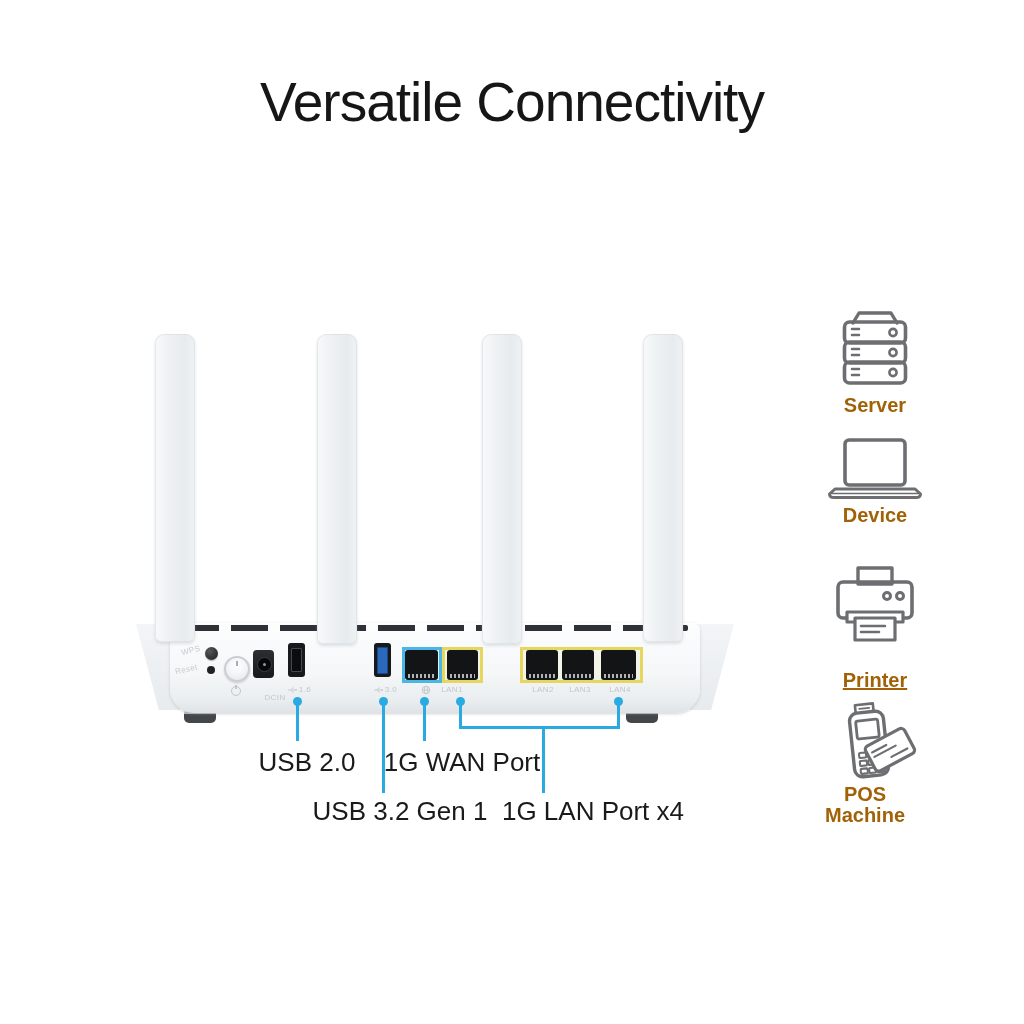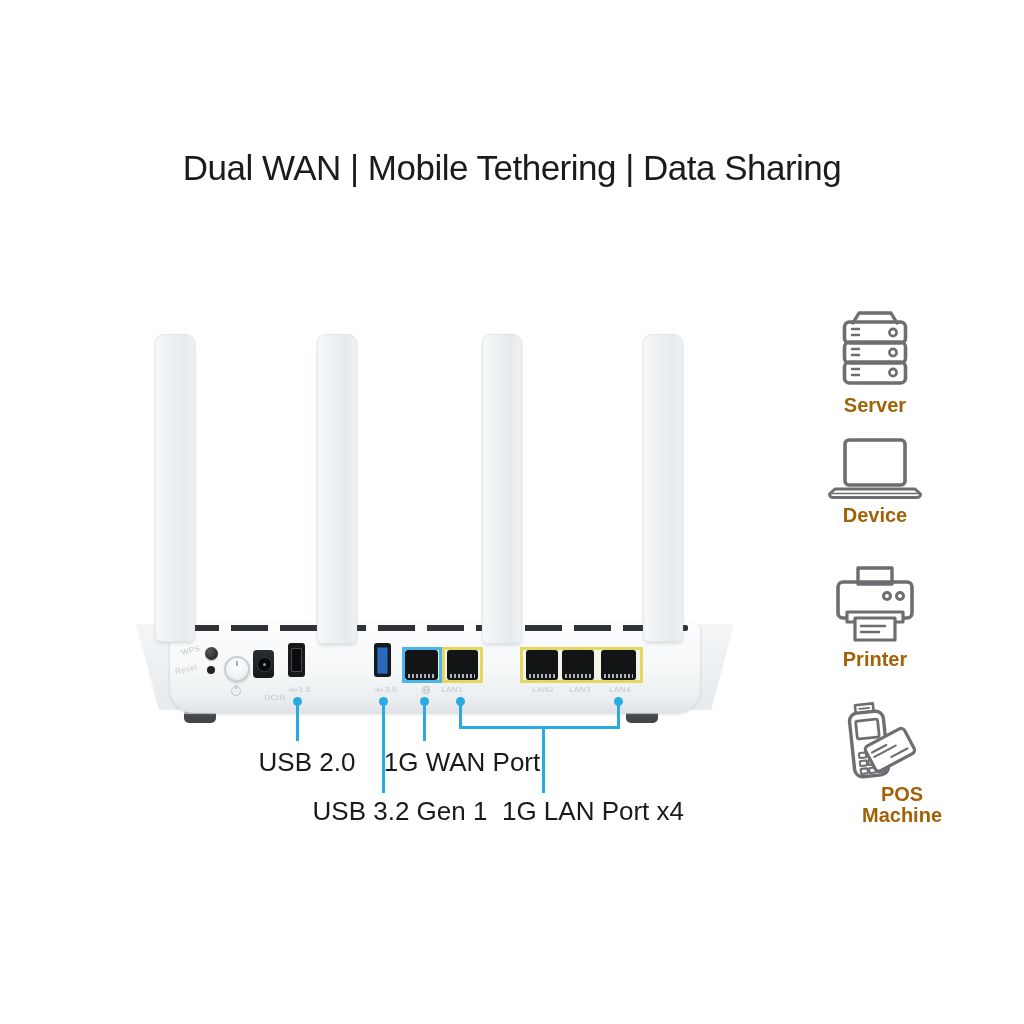--- a/index.html
+++ b/index.html
@@ -43,21 +43,21 @@
   
   .dev-label{position:absolute;left:815px;width:120px;text-align:center;font-size:20px;
              font-weight:bold;color:#a16207;line-height:21px;z-index:5;}
   .dev-svg{position:absolute;z-index:5;overflow:visible;}
 </style>
 </head>
 <body>
 
 <div class="page">
 
-  <div class="subtitle">Dual WAN | Mobile Tethering | Data Sharing</div>
+  <div class="title">Versatile Connectivity</div>
 
   <div>
 
     <div class="antenna" style="left:155px;height:308px;"></div>
     <div class="antenna" style="left:317px;height:310px;"></div>
     <div class="antenna" style="left:482px;height:310px;"></div>
     <div class="antenna" style="left:643px;height:308px;"></div>
 
     <div class="fin" style="left:136px;clip-path:polygon(0 0,100% 0,100% 100%,52% 100%);"></div>
     <div class="fin" style="left:690px;clip-path:polygon(0 0,100% 0,48% 100%,0 100%);"></div>
@@ -201,21 +201,21 @@
 
     <svg class="dev-svg" style="left:835px;top:566px;" width="80" height="78" viewBox="0 0 80 78" fill="none" stroke="#6d6e71" stroke-linejoin="round" stroke-linecap="round">
       <rect x="23" y="2" width="34" height="16" stroke-width="3.4"></rect>
       <rect x="3" y="16" width="74" height="36" rx="5" stroke-width="3.6"></rect>
       <circle cx="52" cy="30" r="3.5" stroke-width="3"></circle>
       <circle cx="65" cy="30" r="3.5" stroke-width="3"></circle>
       <rect x="12" y="46" width="56" height="10" fill="#ffffff" stroke-width="3.2"></rect>
       <rect x="20" y="52" width="40" height="22" fill="#ffffff" stroke-width="3.2"></rect>
       <path d="M26 60 h24 M26 66 h18" stroke-width="2.6"></path>
     </svg>
-    <div class="dev-label" style="top:649px;">Printer</div>
+    <div class="dev-label" style="top:670px;text-decoration:underline;">Printer</div>
 
     <svg class="dev-svg" style="left:837px;top:700px;" width="80" height="84" viewBox="0 0 80 84" fill="none" stroke="#6d6e71" stroke-linejoin="round" stroke-linecap="round">
       <g transform="rotate(-6 32 44)">
         <path d="M22 12 V4 H40 V12" stroke-width="2.6"></path>
         <path d="M26 8 H36" stroke-width="1.8"></path>
         <rect x="15" y="12" width="34" height="64" rx="8" stroke-width="3.4"></rect>
         <rect x="21" y="20" width="22" height="18" rx="2" stroke-width="2.8"></rect>
         <g stroke-width="2.1">
           <rect x="21" y="52" width="7" height="5" rx="1"></rect>
             <rect x="29.5" y="52" width="7" height="5" rx="1"></rect>
@@ -226,16 +226,16 @@
           <rect x="21" y="68" width="7" height="5" rx="1"></rect>
             <rect x="29.5" y="68" width="7" height="5" rx="1"></rect>
             <rect x="38" y="68" width="7" height="5" rx="1"></rect>
         </g>
       </g>
       <g transform="rotate(-28 52 48)">
         <rect x="30" y="36" width="44" height="28" rx="4" fill="#ffffff" stroke-width="3.2"></rect>
         <path d="M35 44 h16 M35 49 h24 M50 57 h18" stroke-width="2.2"></path>
       </g>
     </svg>
-    <div class="dev-label" style="top:784px;left:852px;width:100px;">POS Machine</div>
+    <div class="dev-label" style="top:784px;left:815px;width:100px;">POS Machine</div>
   </div>
 
 </div>
 
 </body></html>

